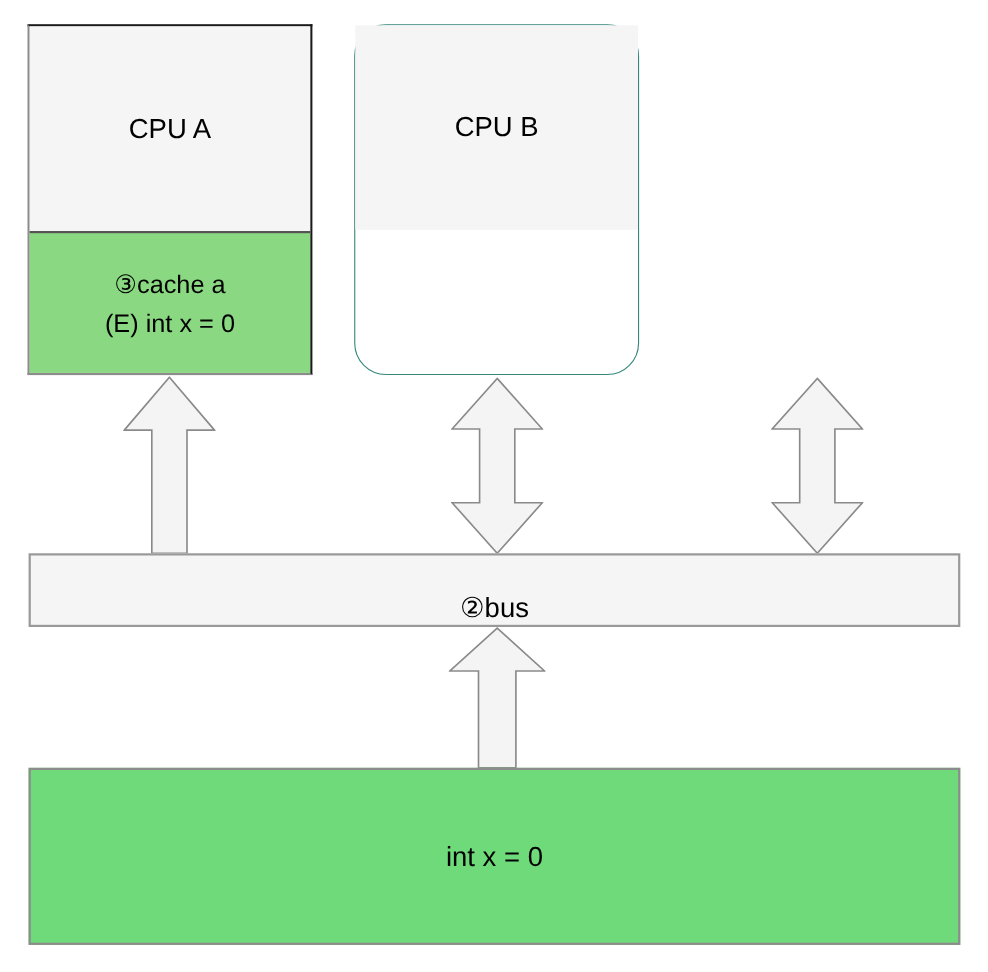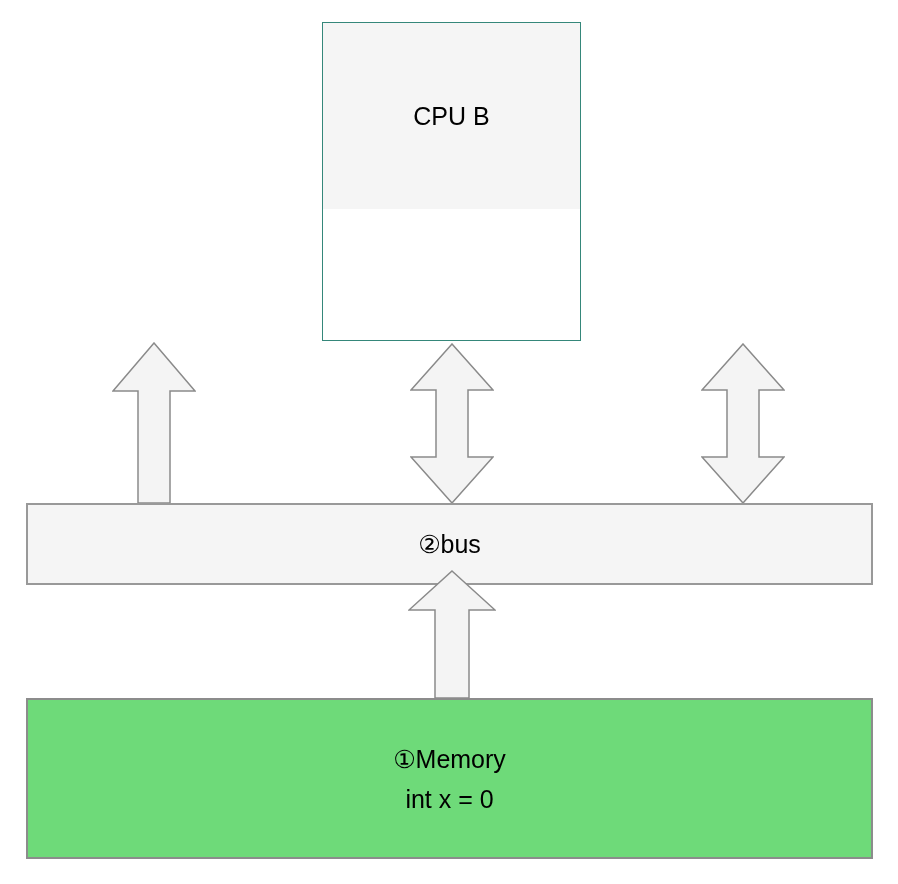--- a/index.html
+++ b/index.html
@@ -19,35 +19,44 @@
   .stage{position:relative;width:898px;height:884px;background:#ffffff;overflow:hidden;}
 
   .cpu-box{position:absolute;top:22px;width:259px;height:319px;box-sizing:border-box;display:flex;flex-direction:column;}
   .cpu-box.border-dark{border:2px solid var(--gray-border);border-top-color:var(--dark-border);border-right-color:var(--dark-border);}
   .cpu-box.border-teal{border:1.5px solid var(--teal-border);}
 
   .cpu-top{flex:0 0 186px;background:var(--box-fill);display:flex;align-items:center;justify-content:center;font-size:25px;}
   .cache-area{flex:1 1 auto;background:var(--box-fill);display:flex;flex-direction:column;align-items:center;justify-content:center;font-size:23px;line-height:36px;border-top:2px solid var(--divider-gray);text-align:center;}
   .cache-area.highlight{background:var(--cache-green);border-top-color:#555555;}
 
-  .bus-bar{position:absolute;left:26px;top:503px;width:847px;height:82px;box-sizing:border-box;background:var(--box-fill);border:2px solid var(--divider-gray);display:flex;align-items:center;justify-content:center;font-size:25px;}
+  .bus-bar{position:absolute;left:26px;top:503px;width:847px;height:67px;box-sizing:border-box;background:var(--box-fill);border:2px solid var(--divider-gray);display:flex;align-items:flex-end;justify-content:center;font-size:25px;}
 
   .memory-box{position:absolute;left:26px;top:698px;width:847px;height:161px;box-sizing:border-box;background:var(--memory-green);border:2px solid var(--gray-border);display:flex;flex-direction:column;align-items:center;justify-content:center;font-size:25px;line-height:40px;text-align:center;}
 
   .arrow{position:absolute;}
   .arrow svg{display:block;}
   .arrow polygon{fill:var(--arrow-fill);stroke:var(--arrow-stroke);stroke-width:1.5;stroke-linejoin:miter;}
 </style>
 </head>
 <body>
 
 <div class="stage">
 
+  <div class="cpu-box border-dark" style="left:25px;">
+    <div class="cpu-top">
+      <span>CPU A</span>
+    </div>
+    <div class="cache-area highlight">
+      <div>③cache a</div>
+      <div>(E) int x = 0</div>
+    </div>
+  </div>
 
-  <div class="cpu-box border-teal" style="left:322px;">
+  <div class="cpu-box border-teal" style="left:322px;border-radius:29px;">
     <div class="cpu-top">
       <span>CPU B</span>
     </div>
   </div>
 
 
   <div class="arrow" style="left:112px;top:342px;">
     <svg width="84" height="162" viewBox="0 0 84 162">
       <polygon points="42,1 83,49 58,49 58,161 26,161 26,49 1,49"></polygon>
     </svg>
@@ -69,17 +78,16 @@
     <span>②bus</span>
   </div>
 
   <div class="arrow" style="left:408px;top:570px;">
     <svg width="88" height="129" viewBox="0 0 88 129">
       <polygon points="44,1 87,40 61,40 61,128 27,128 27,40 1,40"></polygon>
     </svg>
   </div>
 
   <div class="memory-box">
-    <div>①Memory</div>
     <div>int x = 0</div>
   </div>
 
 </div>
 
 </body></html>

